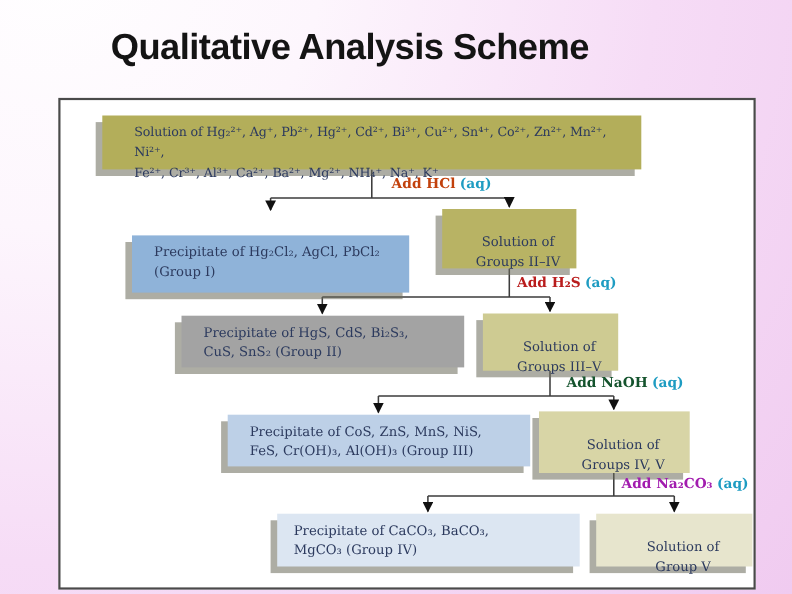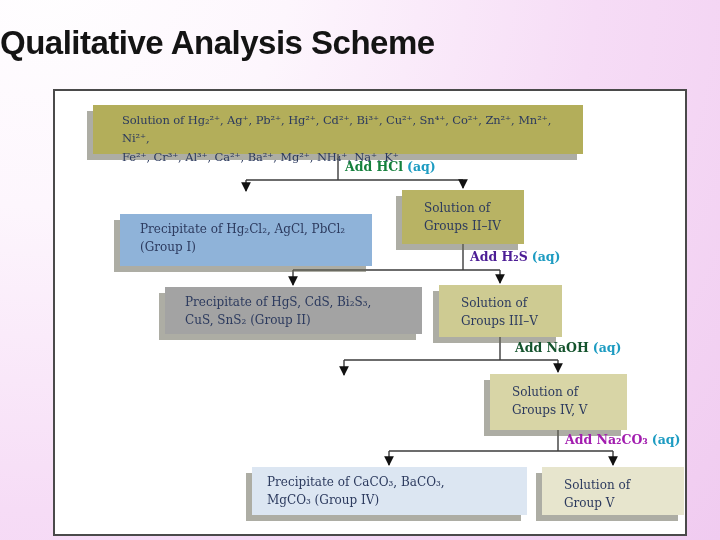--- a/index.html
+++ b/index.html
@@ -2,37 +2,37 @@
 <html><head>
 <meta charset="utf-8">
 <style>
   html,body { margin:0; padding:0; }
   .slide {
     position:relative; width:720px; height:540px; overflow:hidden;
     background: radial-gradient(circle at 6% -8%, #ffffff 0%, #fdf6fd 28%, #f6dcf6 62%, #f0cbf0 100%);
     font-family:"DejaVu Serif", serif;
   }
   .slide-title {
-    position:absolute; top:24px; left:0; width:636px; text-align:left;
+    position:absolute; top:24px; left:0; width:636px; text-align:center;
     font-family:"Liberation Sans", sans-serif; font-size:33px; font-weight:600;
     letter-spacing:-0.5px; color:#141414;
   }
   .panel {
     position:absolute; left:53px; top:89px; width:634px; height:447px;
     background:#ffffff; border:2px solid #4a4a4a; box-sizing:border-box;
   }
   .connectors { position:absolute; left:0; top:0; width:630px; height:443px; }
   .node {
     position:absolute; box-sizing:border-box;
     box-shadow:-6px 6px 0 rgba(105,105,90,0.55);
     color:#2c3a5e; white-space:pre-line; line-height:1.5; font-size:12px;
   }
   .node.source { font-size:11.5px; letter-spacing:-0.1px; line-height:1.6; padding:6px 10px 0 29px; }
   .node.precip { padding:6px 8px 0 20px; }
-  .node.soln   { padding:9px 6px 0 22px; }
+  .node.soln   { padding:21px 6px 0 22px;text-align:center; }
   .reagent {
     position:absolute; font-size:12.5px; font-weight:700; white-space:nowrap;
   }
   .reagent .aq { margin-left:4px; }
 </style>
 </head>
 <body>
 
 <div class="slide">
 
@@ -54,43 +54,45 @@
       <path d="M289,269 V284" fill="none" stroke="#3d3d3d" stroke-width="1.4" marker-end="url(#arrow)"></path>
       <path d="M503,269 V281" fill="none" stroke="#3d3d3d" stroke-width="1.4" marker-end="url(#arrow)"></path>
       <path d="M334,360 V374" fill="none" stroke="#3d3d3d" stroke-width="1.4" marker-end="url(#arrow)"></path>
       <path d="M558,360 V374" fill="none" stroke="#3d3d3d" stroke-width="1.4" marker-end="url(#arrow)"></path>
     </svg>
 
     <div class="node source" style="left: 38px; top: 14px; width: 490px; height: 49px; background-color: rgb(179, 174, 90);">Solution of Hg₂²⁺, Ag⁺, Pb²⁺, Hg²⁺, Cd²⁺, Bi³⁺, Cu²⁺, Sn⁴⁺, Co²⁺, Zn²⁺, Mn²⁺, Ni²⁺,
 Fe²⁺, Cr³⁺, Al³⁺, Ca²⁺, Ba²⁺, Mg²⁺, NH₄⁺, Na⁺, K⁺</div>
 
     <div class="reagent" style="left:290px; top:68px;">
-      <span style="color: #15803d;">Add HCl</span><span class="aq" style="color: rgb(30, 156, 194);">(aq)</span>
+      <span style="color: #c2410c; margin-left: 11px;">Add HCl</span><span class="aq" style="color: rgb(30, 156, 194);">(aq)</span>
     </div>
 
     <div class="node precip" style="left: 65px; top: 101px; width: 252px; height: 52px; background-color: rgb(143, 179, 217); margin-top: 22px;">Precipitate of Hg₂Cl₂, AgCl, PbCl₂
 (Group I)</div>
 
     <div class="node soln" style="left: 347px; top: 99px; width: 122px; height: 54px; background-color: rgb(184, 179, 100);">Solution of
 Groups II–IV</div>
 
     <div class="reagent" style="left:415px; top:158px;">
-      <span style="color: #4c1d95;">Add H₂S</span><span class="aq" style="color: rgb(30, 156, 194);">(aq)</span>
+      <span style="color: #b91c1c;">Add H₂S</span><span class="aq" style="color: rgb(30, 156, 194);">(aq)</span>
     </div>
 
     <div class="node precip" style="left: 110px; top: 196px; width: 257px; height: 47px; background-color: #a3a3a3;">Precipitate of HgS, CdS, Bi₂S₃,
 CuS, SnS₂ (Group II)</div>
 
     <div class="node soln" style="left: 384px; top: 194px; width: 123px; height: 52px; background-color: rgb(206, 203, 146);">Solution of
 Groups III–V</div>
 
     <div class="reagent" style="left:460px; top:249px;">
       <span style="color: #14532d;">Add NaOH</span><span class="aq" style="color: rgb(30, 156, 194);">(aq)</span>
     </div>
 
+    <div class="node precip" style="left: 152px; top: 286px; width: 275px; height: 47px; background-color: rgb(189, 208, 231);">Precipitate of CoS, ZnS, MnS, NiS,
+FeS, Cr(OH)₃, Al(OH)₃ (Group III)</div>
 
     <div class="node soln" style="left: 435px; top: 283px; width: 137px; height: 56px; background-color: rgb(216, 213, 166);">Solution of
 Groups IV, V</div>
 
     <div class="reagent" style="left:510px; top:341px;">
       <span style="color: #a21caf;">Add Na₂CO₃</span><span class="aq" style="color: rgb(30, 156, 194);">(aq)</span>
     </div>
 
     <div class="node precip" style="left: 197px; top: 376px; width: 275px; height: 48px; background-color: rgb(220, 230, 242); padding-left: 15px;">Precipitate of CaCO₃, BaCO₃,
 MgCO₃ (Group IV)</div>

